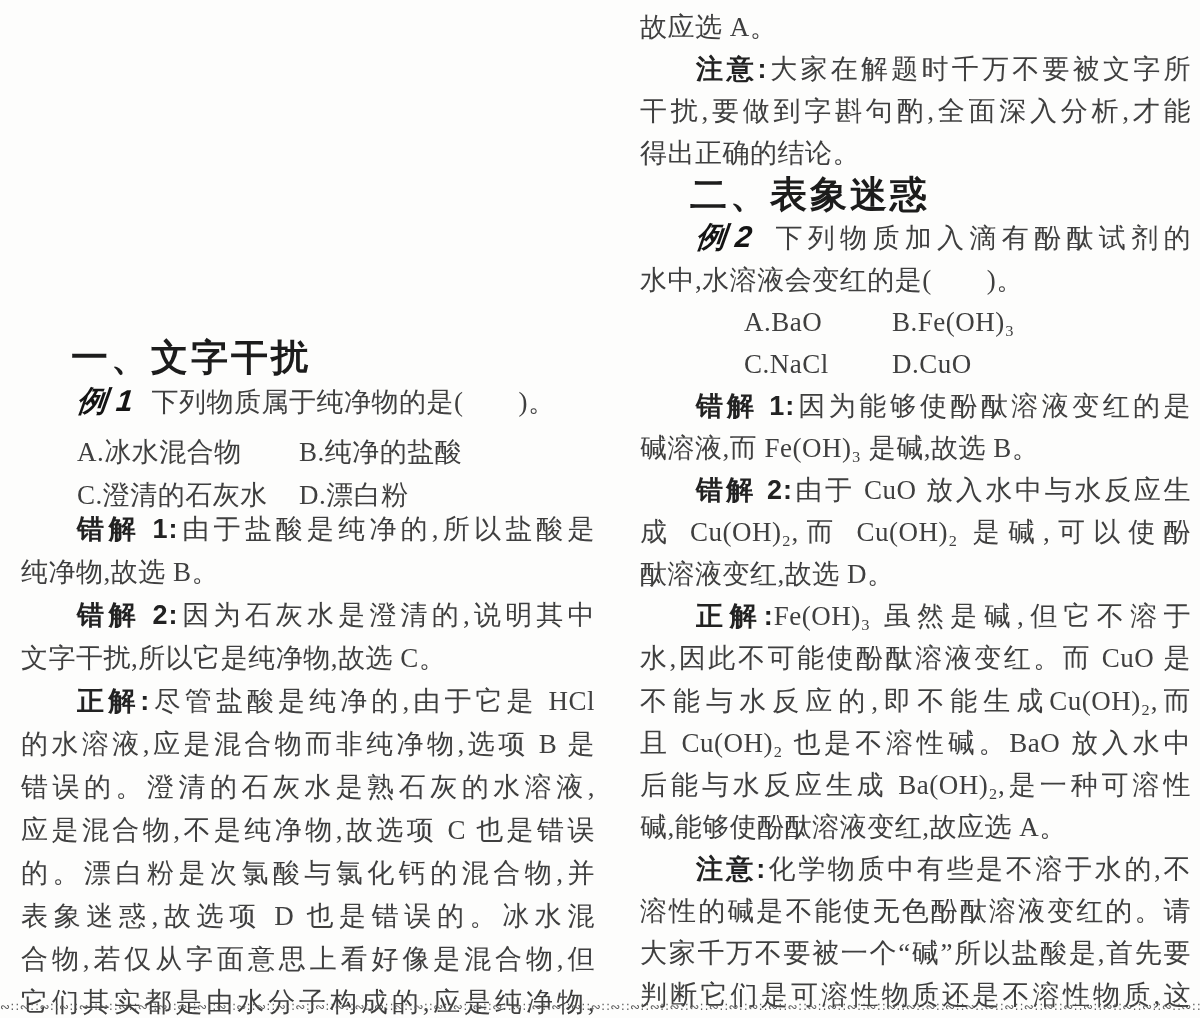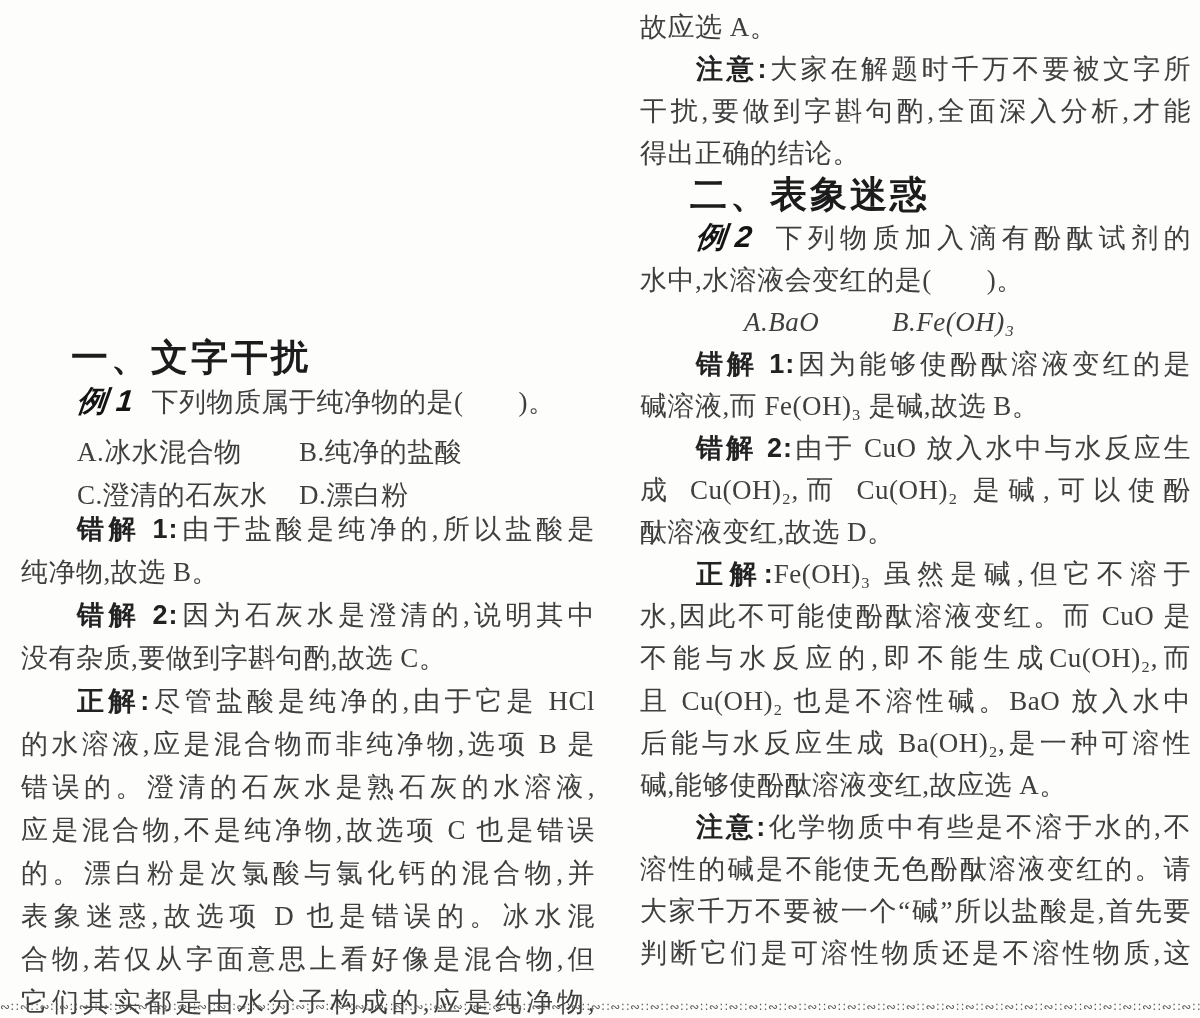--- a/index.html
+++ b/index.html
@@ -48,21 +48,21 @@
     font-weight:900;
     font-style:italic;
     font-size:30px;
     color:#141414;
     transform:skewX(-6deg);
     margin-right:18px;
     text-indent:0;
   }
   .options{white-space:nowrap;}
   .col-left  .options{padding-left:56px;}
-  .col-right .options{padding-left:104px;font-style:italic;}
+  .col-right .options{padding-left:104px;}
   .opt{display:inline-block;}
   .col-left  .opt0{width:222px;margin-top:9px;}
   .col-right .opt0{width:148px;}
 
   .ornament{
     position:absolute;
     left:0;right:0;bottom:2px;
     height:16px;line-height:14px;
     font-family:"DejaVu Sans",sans-serif;
     font-size:12px;
@@ -78,39 +78,40 @@
 
 <div class="page">
   <div class="col col-left" id="col-left">
       <div class="line heading">一、文字干扰</div>
       <div class="line example"><span class="ex">例 1</span>下列物质属于纯净物的是(　　)。</div>
       <div class="line options"><span class="opt opt0">A.冰水混合物</span><span class="opt opt1">B.纯净的盐酸</span></div>
       <div class="line options"><span class="opt opt0">C.澄清的石灰水</span><span class="opt opt1">D.漂白粉</span></div>
       <div class="line para j"><span class="lbl">错解 1:</span>由于盐酸是纯净的,所以盐酸是</div>
       <div class="line body">纯净物,故选 B。</div>
       <div class="line para j"><span class="lbl">错解 2:</span>因为石灰水是澄清的,说明其中</div>
-      <div class="line body">没有杂质,要做到字斟句酌,故选 C。</div>
+      <div class="line body">文字干扰,所以它是纯净物,故选 C。</div>
       <div class="line para j"><span class="lbl">正解:</span>尽管盐酸是纯净的,由于它是 HCl</div>
       <div class="line body j">的水溶液,应是混合物而非纯净物,选项 B 是</div>
       <div class="line body j">错误的。澄清的石灰水是熟石灰的水溶液,</div>
       <div class="line body j">应是混合物,不是纯净物,故选项 C 也是错误</div>
       <div class="line body j">的。漂白粉是次氯酸与氯化钙的混合物,并</div>
       <div class="line body j">表象迷惑,故选项 D 也是错误的。冰水混</div>
       <div class="line body j">合物,若仅从字面意思上看好像是混合物,但</div>
       <div class="line body j">它们其实都是由水分子构成的,应是纯净物,</div>
     </div>
   <div class="col col-right" id="col-right">
       <div class="line body">故应选 A。</div>
       <div class="line para j"><span class="lbl">注意:</span>大家在解题时千万不要被文字所</div>
       <div class="line body j">干扰,要做到字斟句酌,全面深入分析,才能</div>
       <div class="line body">得出正确的结论。</div>
       <div class="line heading">二、表象迷惑</div>
       <div class="line example j"><span class="ex">例 2</span>下列物质加入滴有酚酞试剂的</div>
       <div class="line body">水中,水溶液会变红的是(　　)。</div>
       <div class="line options"><span class="opt opt0">A.BaO</span><span class="opt opt1">B.Fe(OH)₃</span></div>
+      <div class="line options"><span class="opt opt0">C.NaCl</span><span class="opt opt1">D.CuO</span></div>
       <div class="line para j"><span class="lbl">错解 1:</span>因为能够使酚酞溶液变红的是</div>
       <div class="line body">碱溶液,而 Fe(OH)₃ 是碱,故选 B。</div>
       <div class="line para j"><span class="lbl">错解 2:</span>由于 CuO 放入水中与水反应生</div>
       <div class="line body j">成 Cu(OH)₂,而 Cu(OH)₂ 是碱,可以使酚</div>
       <div class="line body">酞溶液变红,故选 D。</div>
       <div class="line para j"><span class="lbl">正解:</span>Fe(OH)₃ 虽然是碱,但它不溶于</div>
       <div class="line body j">水,因此不可能使酚酞溶液变红。而 CuO 是</div>
       <div class="line body j">不能与水反应的,即不能生成Cu(OH)₂,而</div>
       <div class="line body j">且 Cu(OH)₂ 也是不溶性碱。BaO 放入水中</div>
       <div class="line body j">后能与水反应生成 Ba(OH)₂,是一种可溶性</div>

